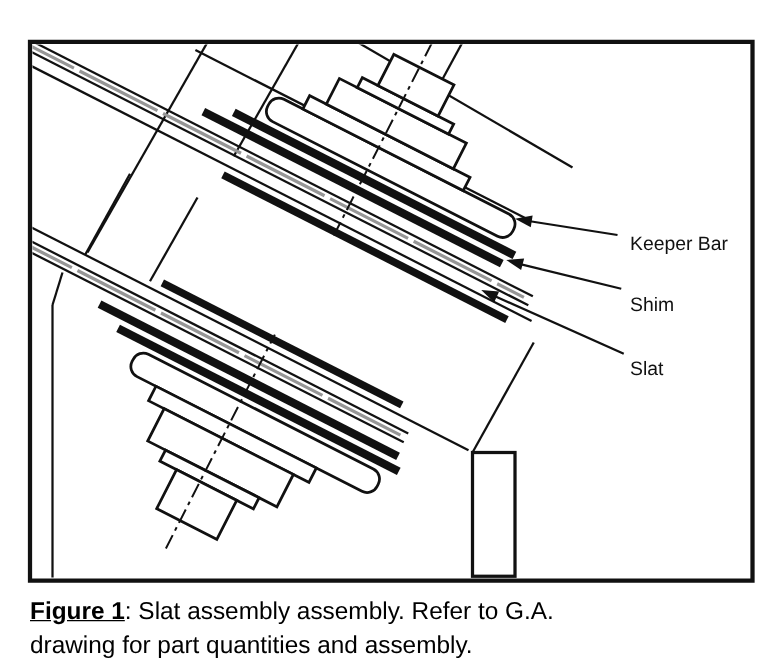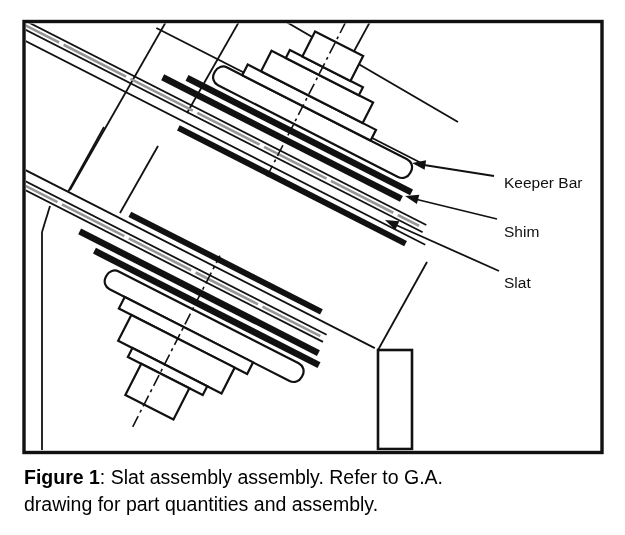--- a/index.html
+++ b/index.html
@@ -1,38 +1,38 @@
 <!DOCTYPE html>
 <html><head>
 <meta charset="utf-8">
 <style>
   html,body{margin:0;padding:0;}
   body{
     width:625px;height:535px;background:#ffffff;
     font-family:"Liberation Sans", sans-serif;
     position:relative;overflow:hidden;
   }
-  .stage{position:absolute;left:0;top:0;width:625px;height:378px;}
+  .stage{position:absolute;left:0;top:12px;width:625px;height:378px;}
   svg{position:absolute;left:0;top:0;}
   
   .thin{stroke:#111111;stroke-width:1.8;fill:none;stroke-linecap:butt;}
   .thin2{stroke:#111111;stroke-width:2.2;fill:#ffffff;}
   .grayline{stroke:#969696;stroke-width:2.6;fill:none;}
   .thick{stroke:#111111;stroke-width:6.5;fill:none;stroke-linecap:butt;}
   .thick2{stroke:#111111;stroke-width:6;fill:none;stroke-linecap:butt;}
   .cline{stroke:#111111;stroke-width:1.6;fill:none;stroke-dasharray:12 4 3 4;}
   .leader{stroke:#111111;stroke-width:1.8;fill:none;}
   .ahead{fill:#111111;stroke:none;}
   .frame{stroke:#111111;stroke-width:3.4;fill:none;}
   .calloutText{font-size:15.5px;fill:#111111;}
   .caption{
     position:absolute;left:24px;top:464px;width:570px;
     font-size:19.5px;line-height:26.5px;color:#000000;
   }
-  .caption b{font-weight:bold;}
+  .caption b{font-weight:bold;text-decoration:underline;}
 </style>
 </head>
 <body>
 
 <div class="stage">
   <svg width="625" height="465" viewBox="0 0 625 465">
     <defs>
       <clipPath id="frameClip">
           <rect x="26" y="23.5" width="574" height="427"></rect>
         </clipPath>

